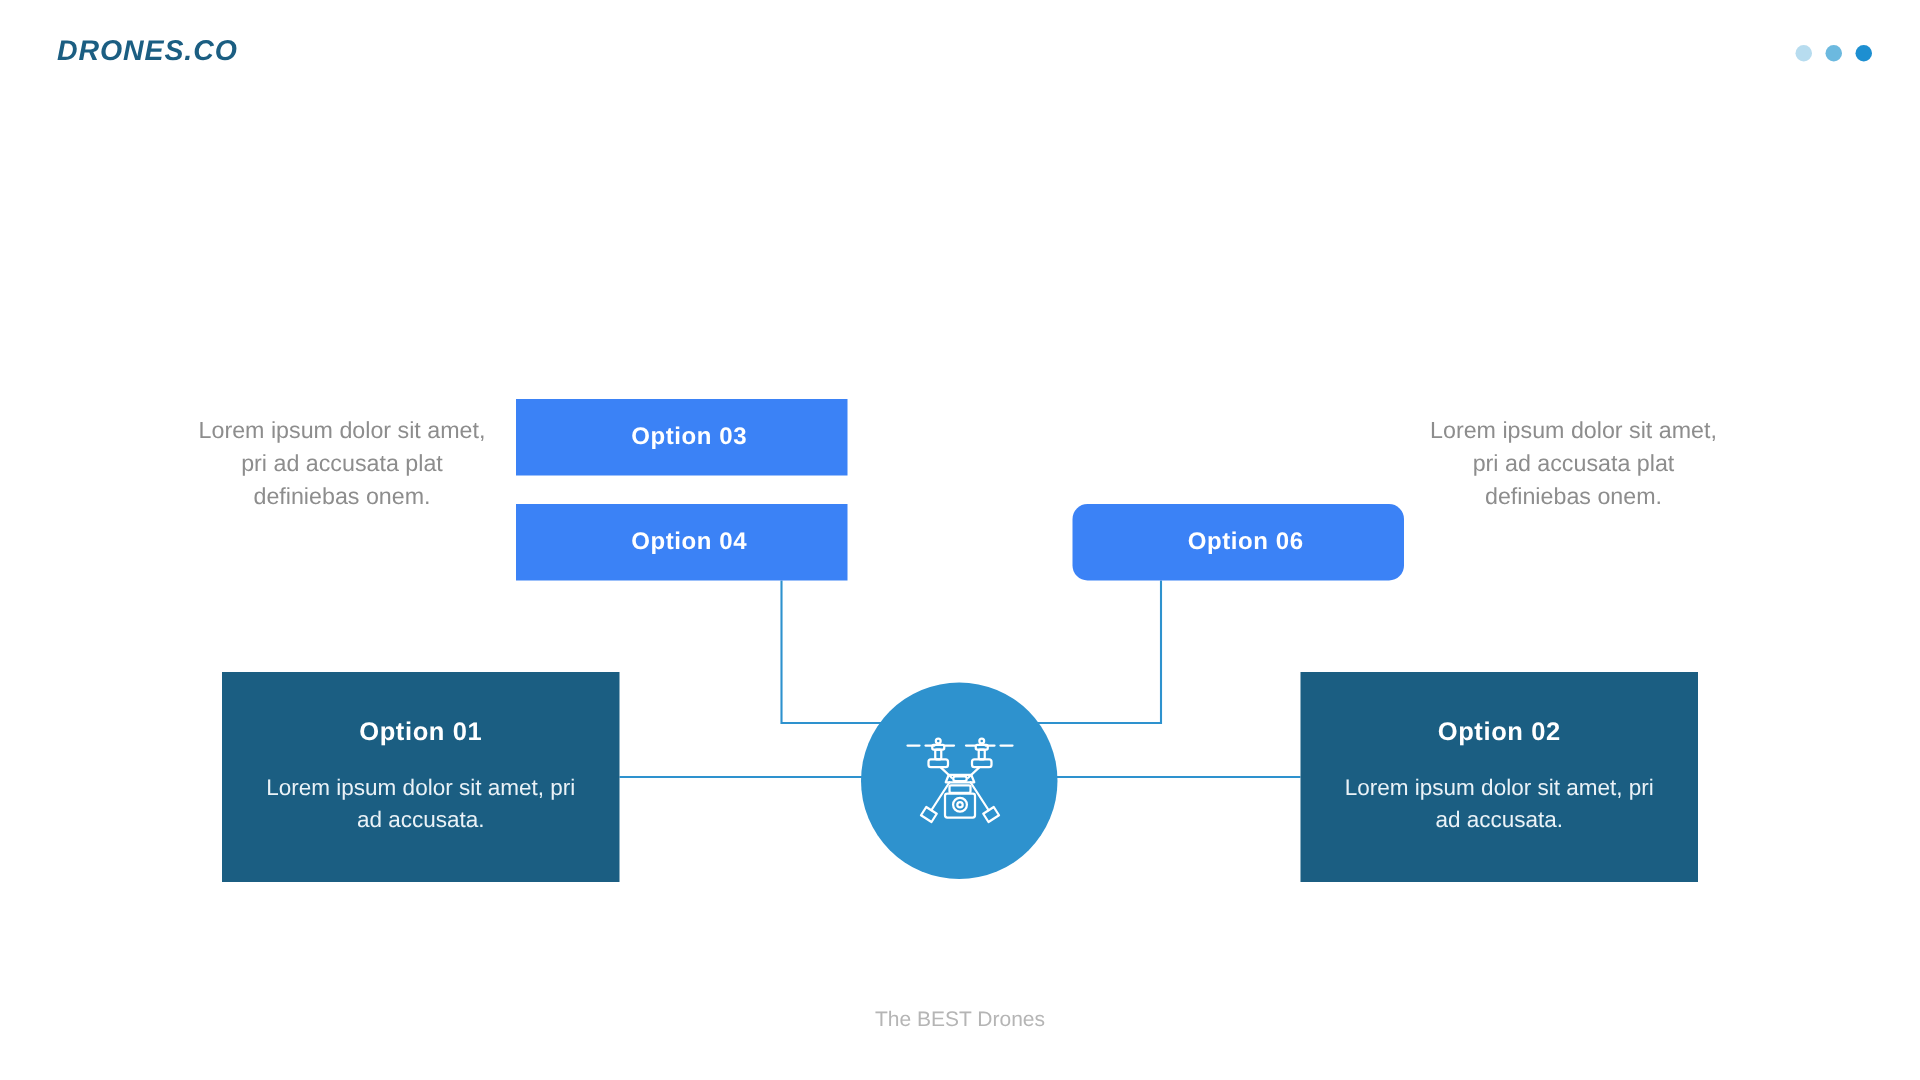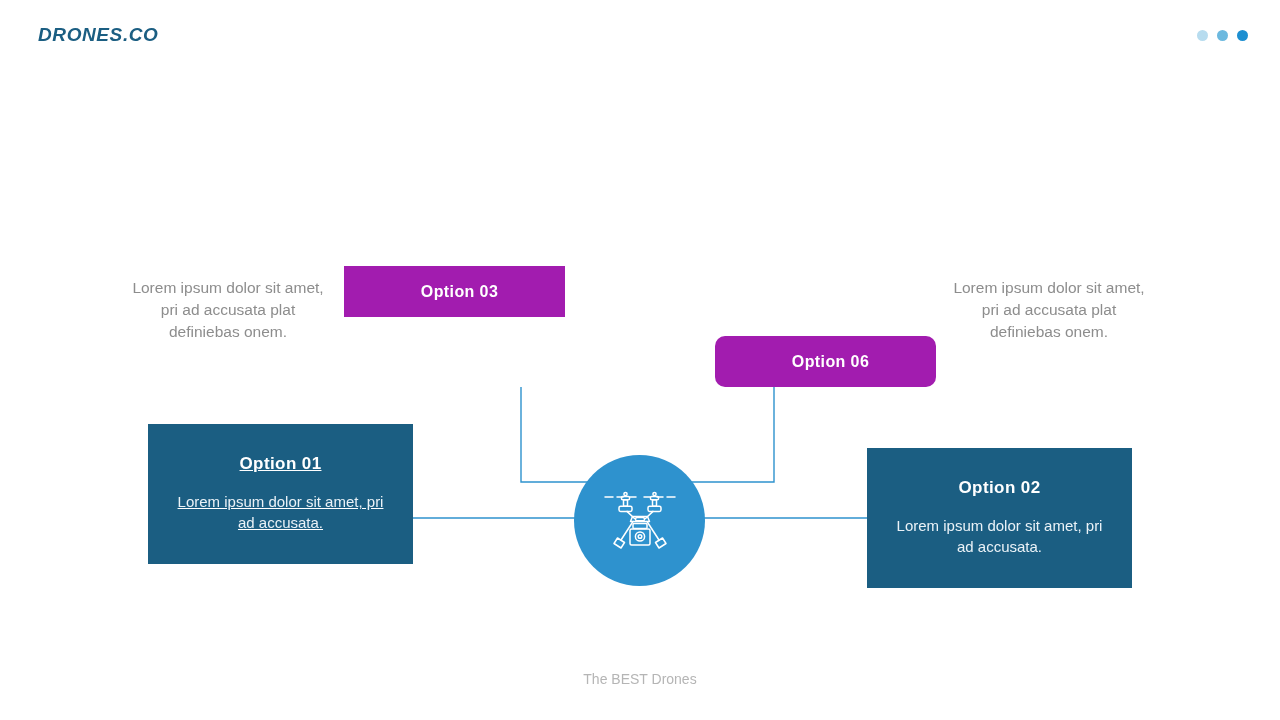--- a/index.html
+++ b/index.html
@@ -76,21 +76,21 @@
     position: absolute;
     left: 0; top: 0;
     width: 1280px;
     height: 720px;
     pointer-events: none;
   }
 
   
   .chip {
     position: absolute;
-    background: #a21caf;
+    background: #3b82f6;
     color: #ffffff;
     font-size: 16px;
     font-weight: bold;
     letter-spacing: 0.4px;
     display: flex;
     align-items: center;
     justify-content: center;
     width: 221px;
     height: 51px;
     padding-left: 10px;
@@ -106,21 +106,21 @@
     background: #1b5e82;
     color: #ffffff;
     width: 265px;
     height: 140px;
     display: flex;
     flex-direction: column;
     align-items: center;
     justify-content: center;
     padding: 0 20px;
   }
-  .panel-01 { left: 148px; top: 424px; text-decoration: underline; }
+  .panel-01 { left: 148px; top: 448px; }
   .panel-02 { left: 867px; top: 448px; }
 
   .panel-title {
     font-size: 17px;
     font-weight: bold;
     letter-spacing: 0.4px;
     margin-bottom: 18px;
   }
   .panel-body {
     font-size: 15px;
@@ -177,20 +177,23 @@
   </svg>
 
   <div class="side-text left">Lorem ipsum dolor sit amet, pri ad accusata plat definiebas  onem.</div>
 
   <div class="side-text right">Lorem ipsum dolor sit amet, pri ad accusata plat definiebas  onem.</div>
 
   <div class="chip chip-03">
     <span>Option  03</span>
   </div>
 
+  <div class="chip chip-04">
+    <span>Option  04</span>
+  </div>
 
 
   <div class="chip chip-06">
     <span>Option  06</span>
   </div>
 
   <div class="panel panel-01">
     <div class="panel-title">Option  01</div>
     <div class="panel-body">Lorem ipsum dolor sit amet, pri ad accusata.</div>
   </div>

